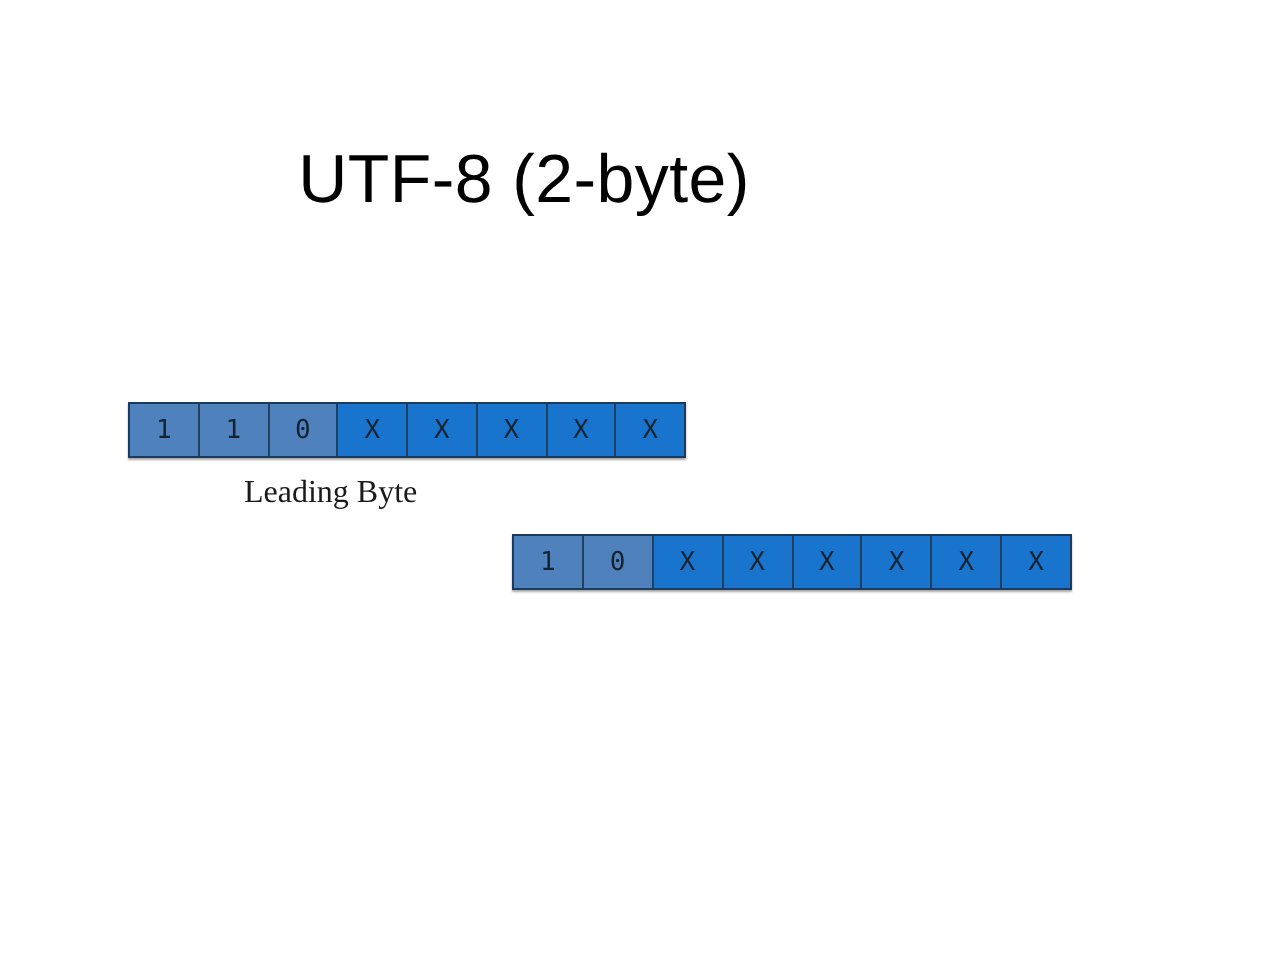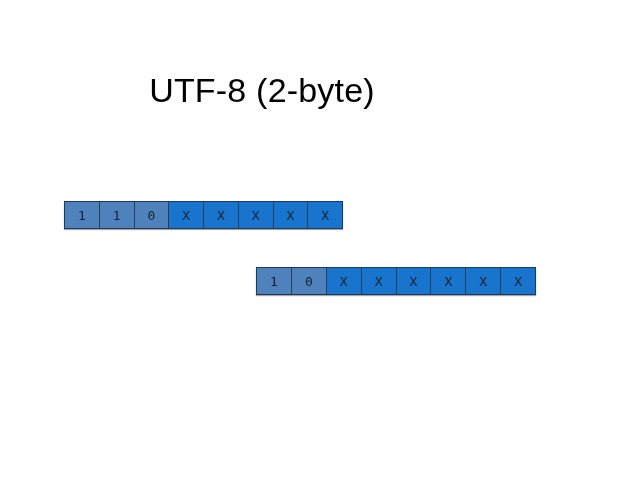--- a/index.html
+++ b/index.html
@@ -109,20 +109,21 @@
     <div class="bit-cell fixed">1</div>
     <div class="bit-cell fixed">1</div>
     <div class="bit-cell fixed">0</div>
     <div class="bit-cell payload">X</div>
     <div class="bit-cell payload">X</div>
     <div class="bit-cell payload">X</div>
     <div class="bit-cell payload">X</div>
     <div class="bit-cell payload">X</div>
   </div>
 
+  <div class="byte-caption" id="leading-byte-caption">Leading Byte</div>
 
   <div class="byte-bar" id="continuation-byte-bar">
     <div class="bit-cell fixed">1</div>
     <div class="bit-cell fixed">0</div>
     <div class="bit-cell payload">X</div>
     <div class="bit-cell payload">X</div>
     <div class="bit-cell payload">X</div>
     <div class="bit-cell payload">X</div>
     <div class="bit-cell payload">X</div>
     <div class="bit-cell payload">X</div>

